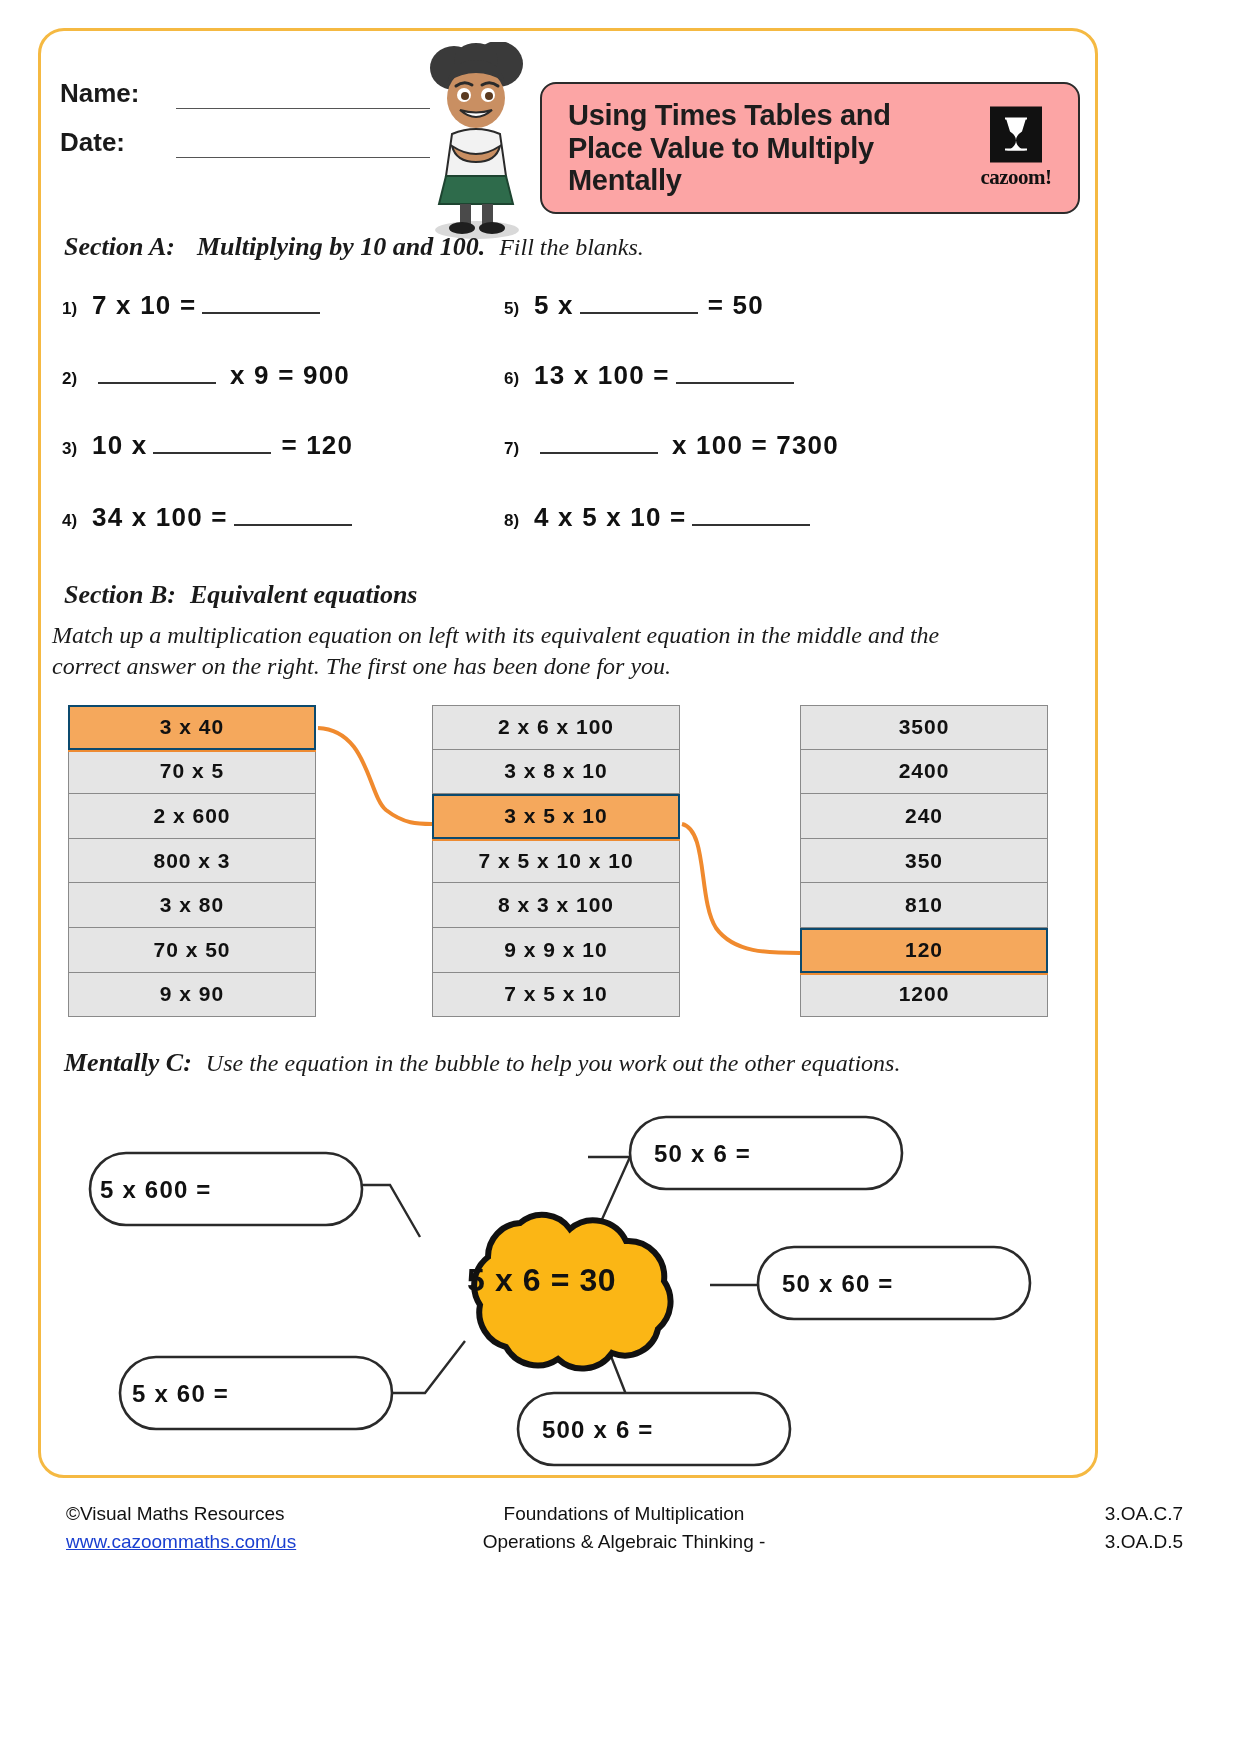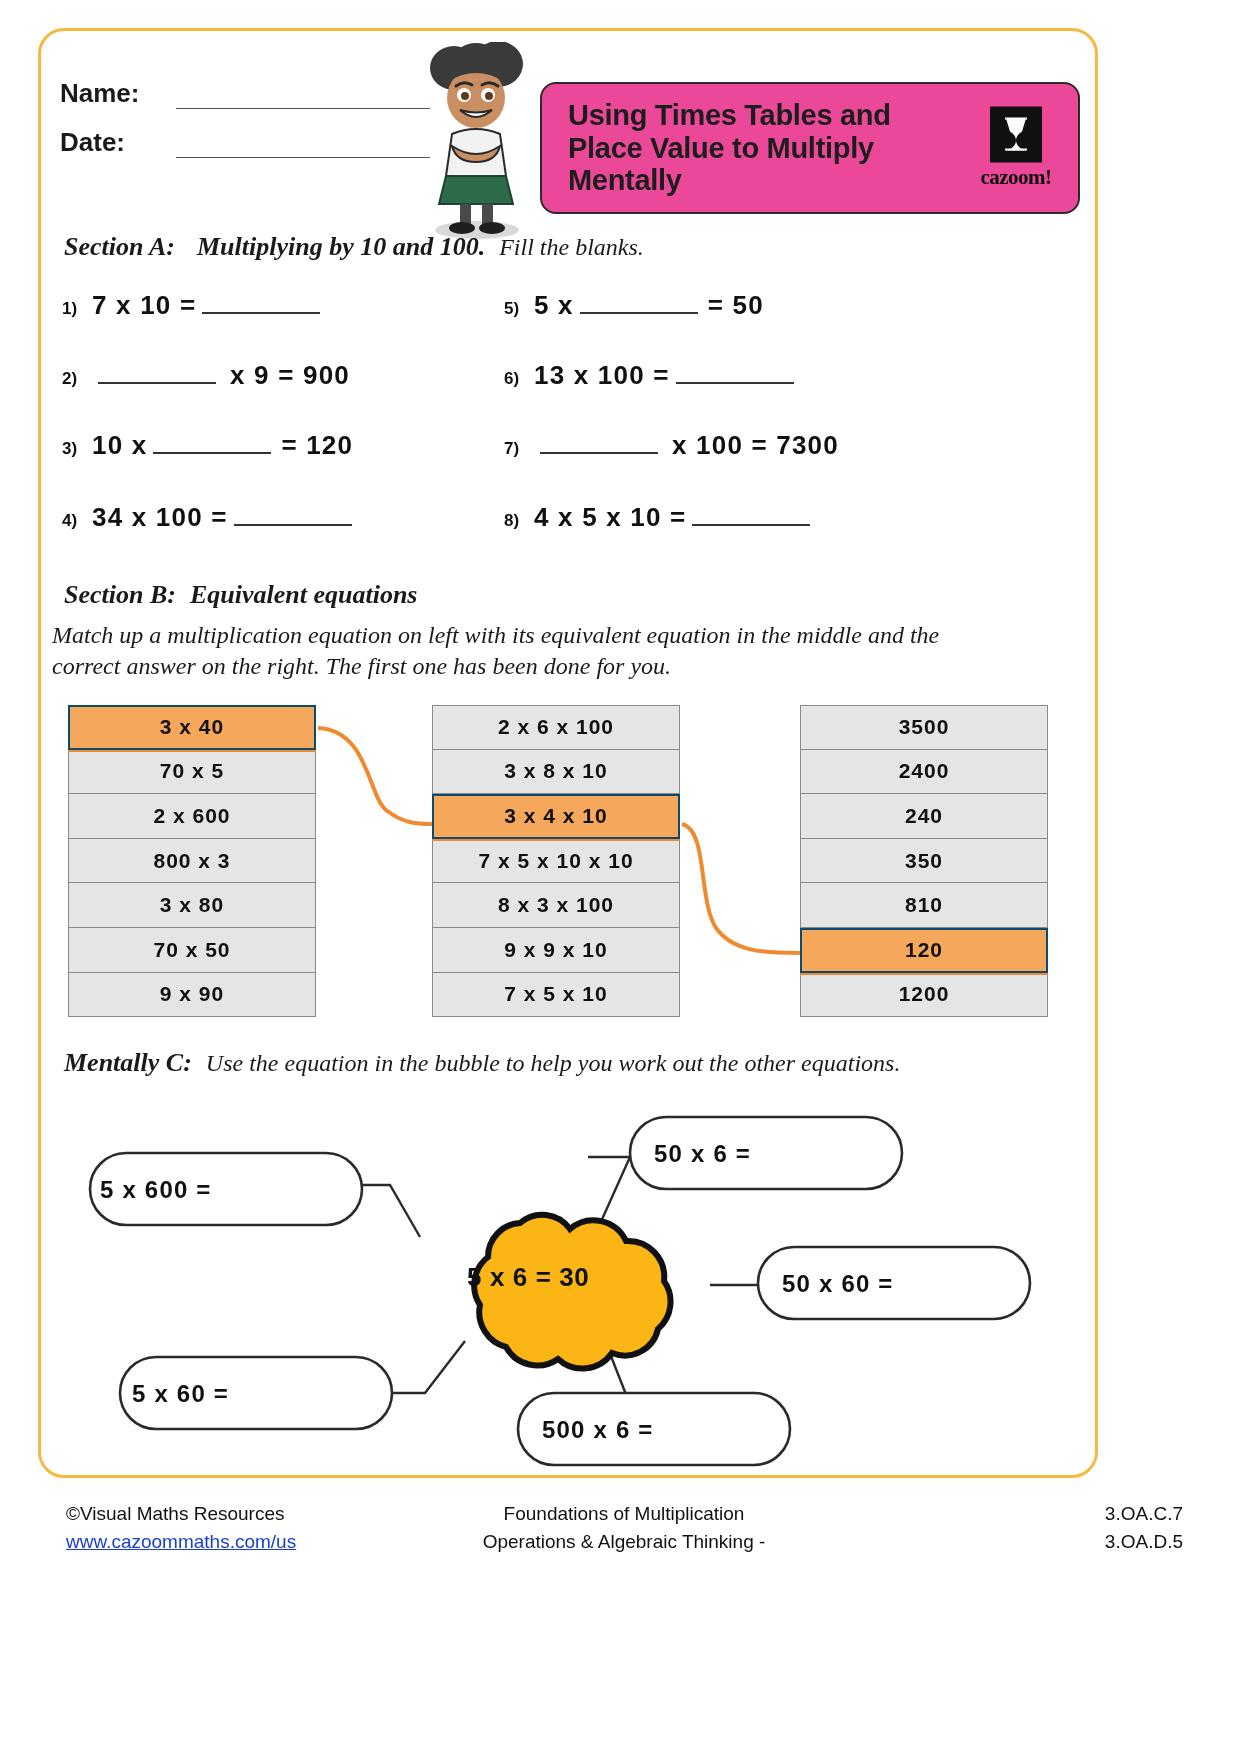--- a/index.html
+++ b/index.html
@@ -25,21 +25,21 @@
   .namedate { position:absolute; left:0; top:18px; width:370px; }
   .nd-row { display:flex; align-items:flex-end; margin-bottom:18px; }
   .nd-label { font-size:26px; font-weight:bold; color:#1a1a1a; width:110px; }
   .nd-line { flex:1; border-bottom:1.6px solid #555; height:22px; margin-left:6px; }
 
   .mascot { position:absolute; left:352px; top:-18px; width:130px; height:200px; }
 
   .title-box{
     position:absolute; left:480px; top:22px;
     width:540px; height:132px;
-    background:#ec4899;
+    background:#fca5a5;
     border:2px solid #2b2b2b;
     border-radius:16px;
     display:flex; align-items:center;
   }
   .title-text{
     font-size:29px; font-weight:bold; line-height:1.12;
     color:#1d1d1d; padding-left:26px; width:400px; letter-spacing:-0.3px;
   }
   .logo{
     position:absolute; right:14px; top:50%; transform:translateY(-50%);
@@ -93,21 +93,21 @@
   #link-svg{ position:absolute; left:68px; top:700px; width:990px; height:325px; pointer-events:none; z-index:2;}
 
   
   #sectionC{ position:absolute; left:62px; top:1100px; width:1000px; height:380px; }
   #bubble-svg{ position:absolute; left:60px; top:1095px; width:1010px; height:395px; }
   .bub-label{
     position:absolute; font-size:24px; font-weight:bold; color:#111;
     letter-spacing:1.2px; white-space:nowrap;
   }
   .cloud-label{
-    position:absolute; font-size:26px; font-weight:bold; color:#111;
+    position:absolute; font-size:32px; font-weight:bold; color:#111;
     letter-spacing:0.6px; white-space:nowrap;
   }
 
   
   .footer{ position:absolute; left:4px; top:1500px; width:1241px; height:80px; font-size:19px; color:#111; }
   .f-left{ position:absolute; left:62px; top:0; line-height:1.45; }
   .f-link{ color:#1a3fd0; text-decoration:underline; display:block; }
   .f-mid{ position:absolute; left:420px; top:0; width:400px; text-align:center; line-height:1.45; }
   .f-right{ position:absolute; right:62px; top:0; text-align:right; line-height:1.45; }
 </style>
@@ -247,21 +247,21 @@
     <div class="trow">2 x 600</div>
     <div class="trow">800 x 3</div>
     <div class="trow">3 x 80</div>
     <div class="trow">70 x 50</div>
     <div class="trow">9 x 90</div>
   </div>
 
   <div class="tcol c2">
     <div class="trow">2 x 6 x 100</div>
     <div class="trow">3 x 8 x 10</div>
-    <div class="trow hl">3 x 4 x 10</div>
+    <div class="trow hl">3 x 5 x 10</div>
     <div class="trow">7 x 5 x 10 x 10</div>
     <div class="trow">8 x 3 x 100</div>
     <div class="trow">9 x 9 x 10</div>
     <div class="trow">7 x 5 x 10</div>
   </div>
 
   <div class="tcol c3">
     <div class="trow">3500</div>
     <div class="trow">2400</div>
     <div class="trow">240</div>

